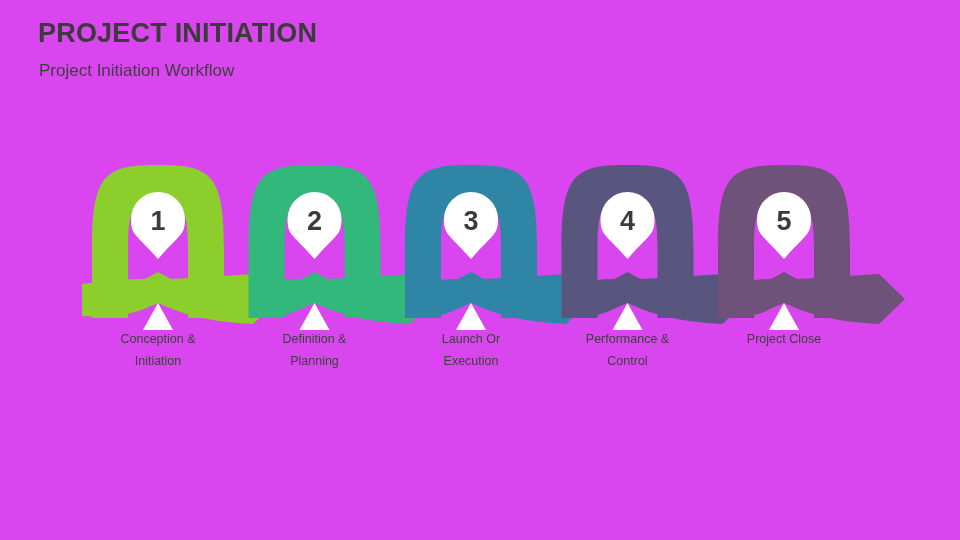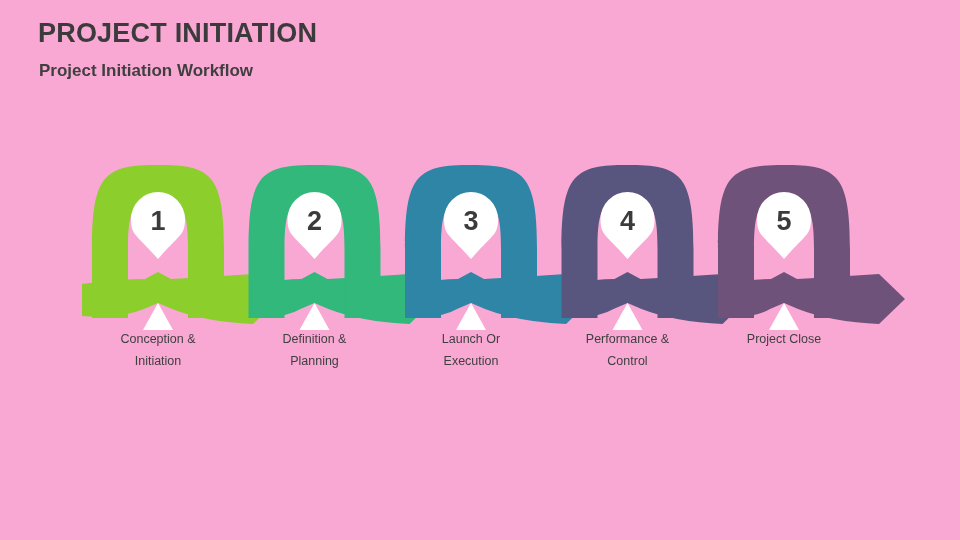--- a/index.html
+++ b/index.html
@@ -13,38 +13,38 @@
     height: 540px;
     overflow: hidden;
     font-family: "Liberation Sans", "DejaVu Sans", sans-serif;
     position: relative;
   }
   #slide {
     position: absolute;
     left: 0; top: 0;
     width: 960px;
     height: 540px;
-    background: #f9a8d4;
+    background: #d946ef;
   }
   .title {
     position: absolute;
     left: 38px;
     top: 18px;
     font-size: 27px;
     font-weight: bold;
     letter-spacing: 0.2px;
     color: #3b3b3b;
     white-space: nowrap;
   }
   .subtitle {
     position: absolute;
     left: 39px;
     top: 61px;
     font-size: 17px;
-    font-weight: bold;
+    font-weight: normal;
     color: #3f3f3f;
     white-space: nowrap;
   }
   #diagram {
     position: absolute;
     left: 0;
     top: 0;
     width: 960px;
     height: 540px;
   }

